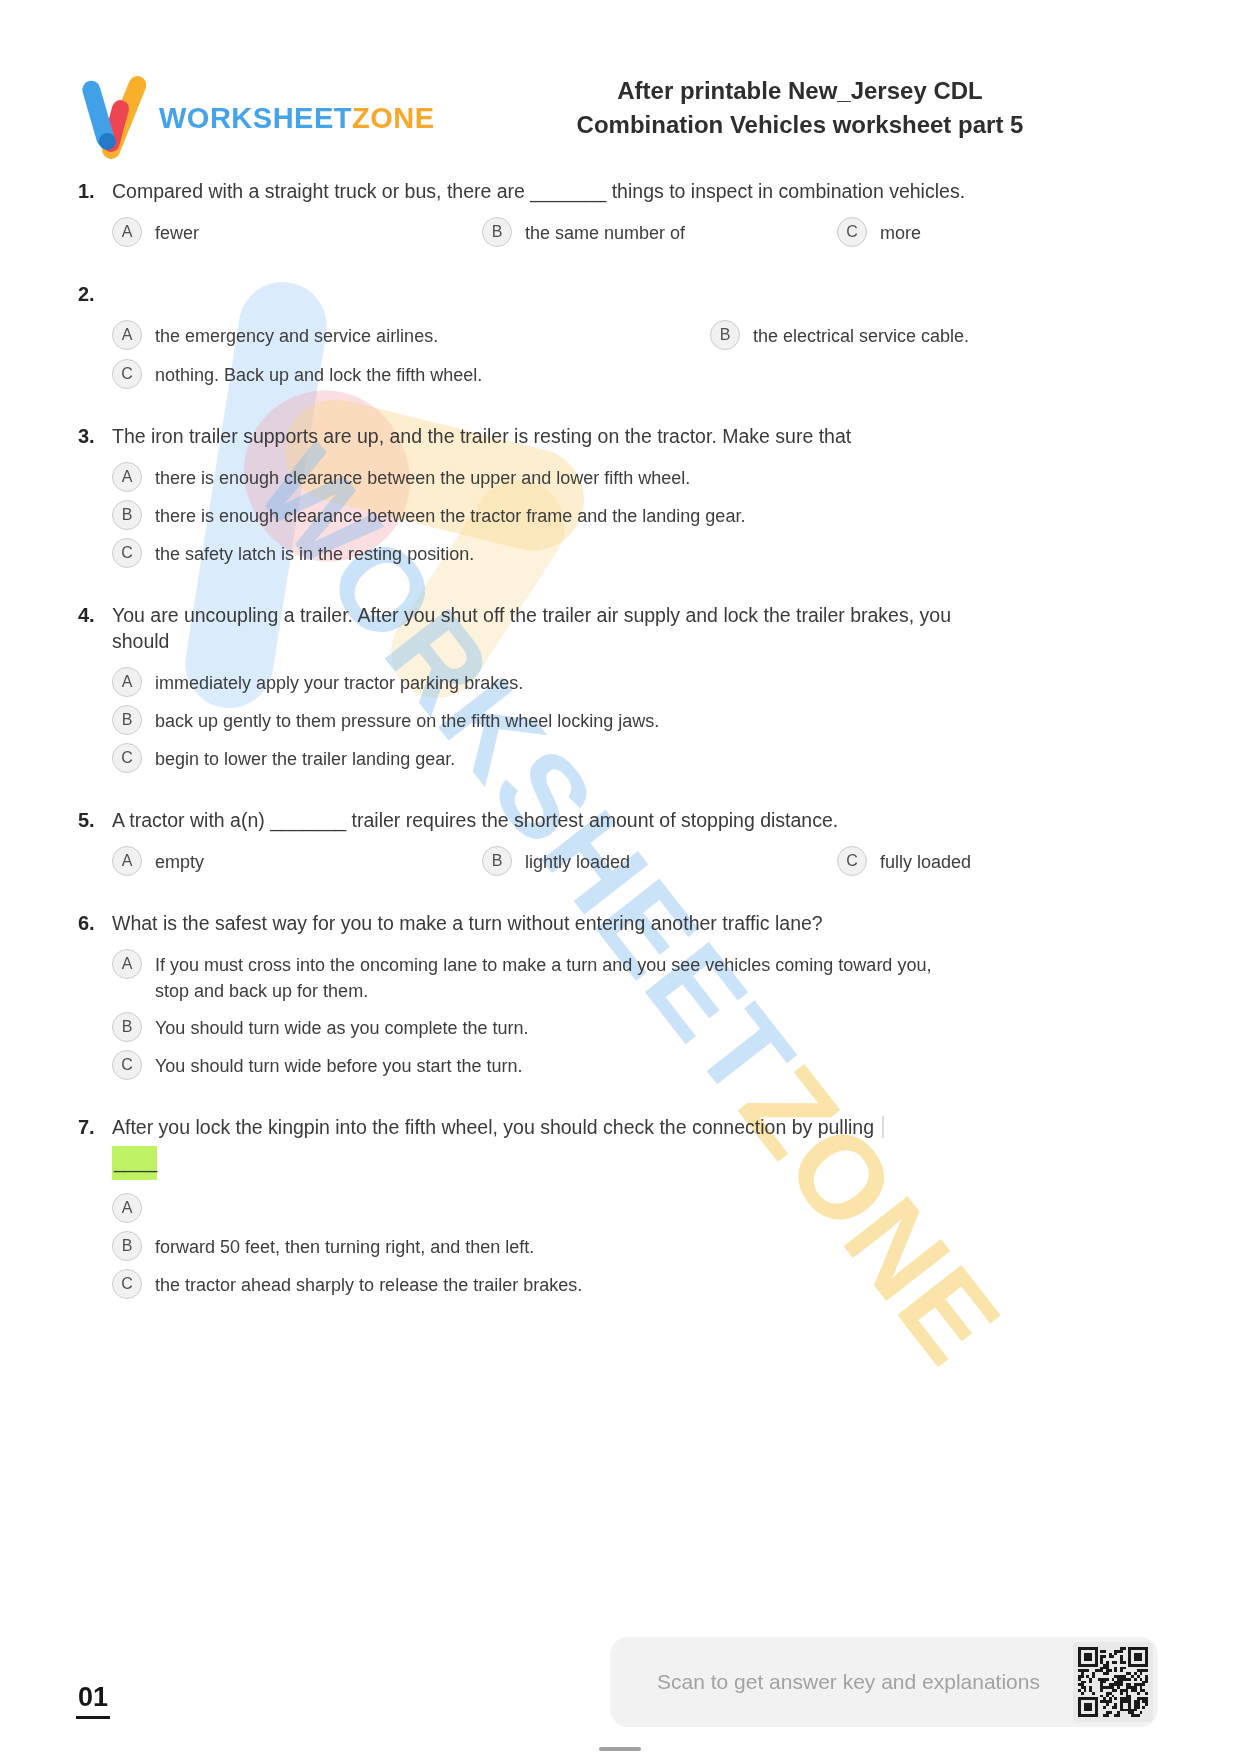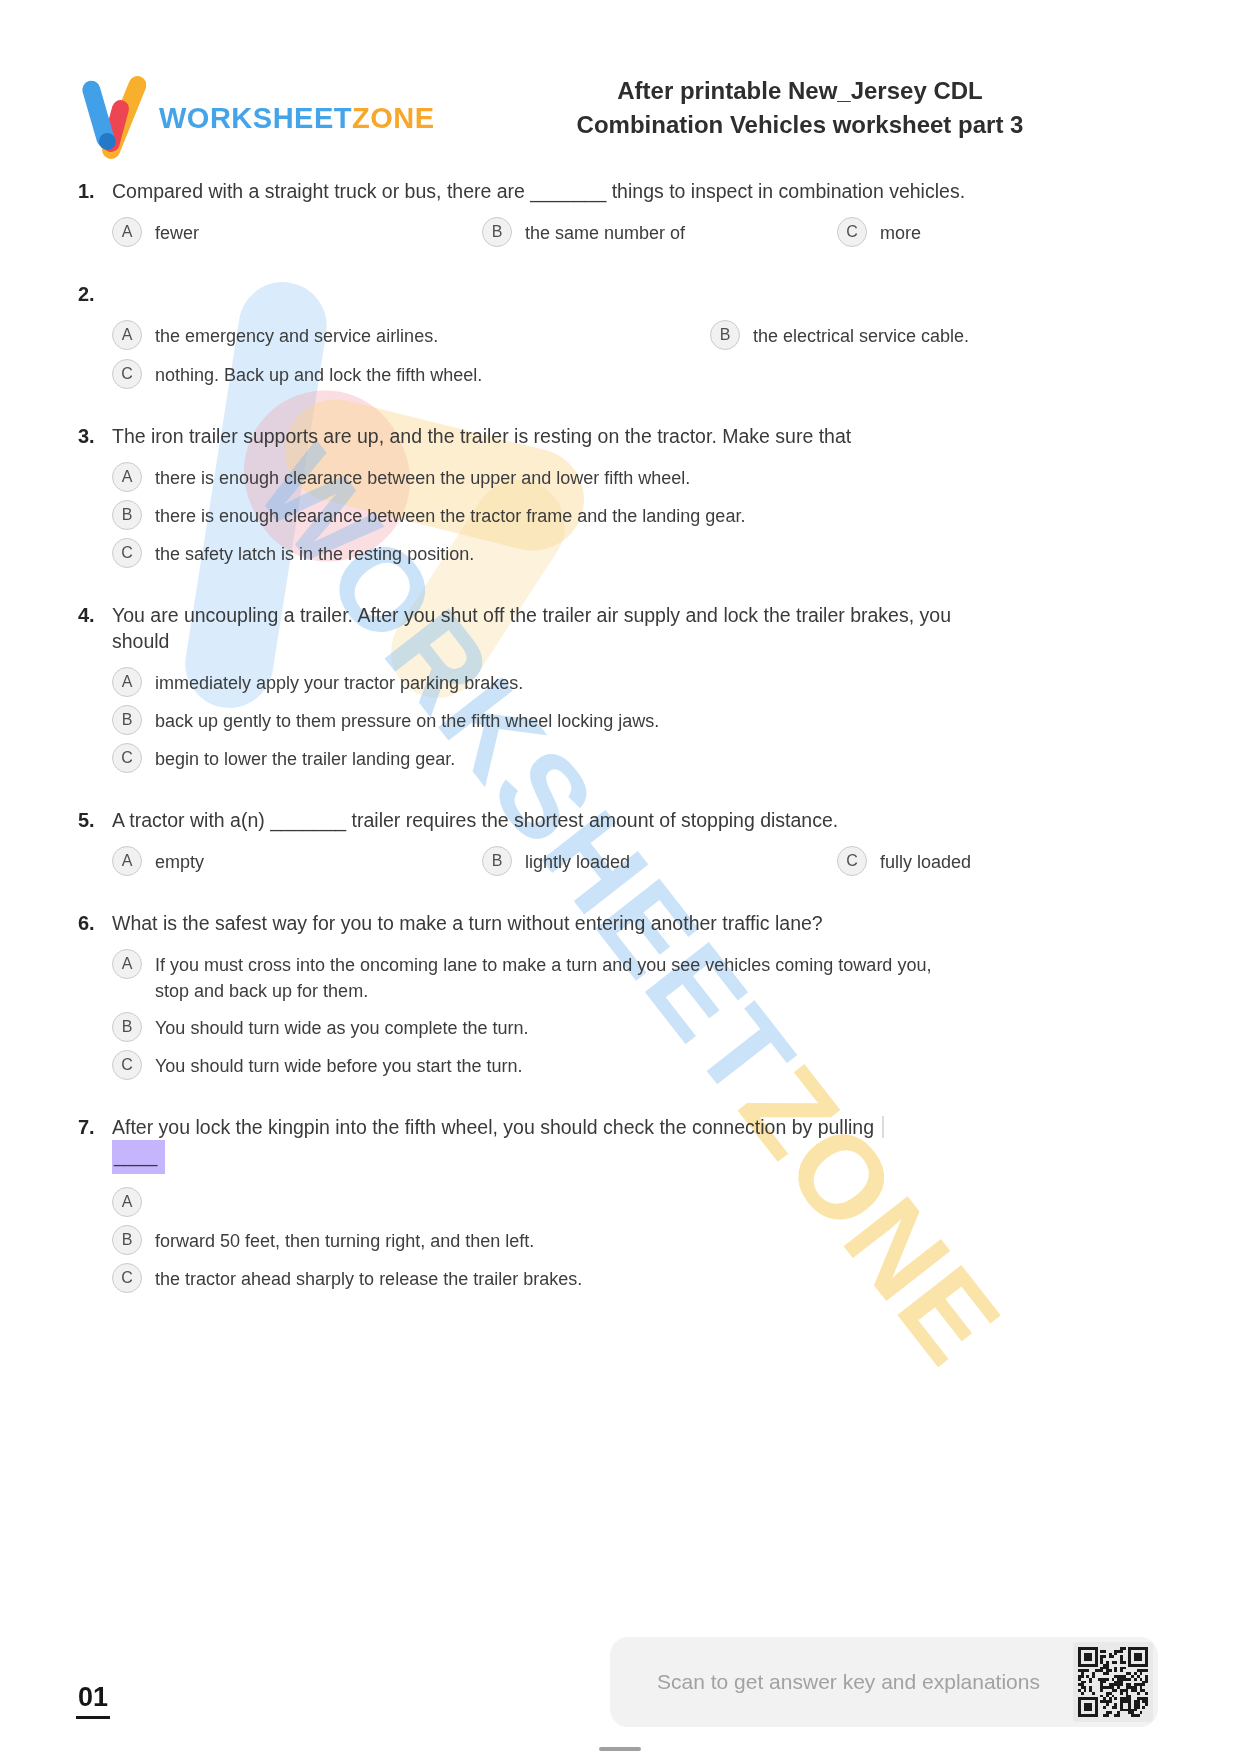--- a/index.html
+++ b/index.html
@@ -36,21 +36,21 @@
   .row3{display:grid;grid-template-columns:370px 355px 1fr;}
   .row2{display:grid;grid-template-columns:598px 1fr;row-gap:12px;}
   .row2 .option:nth-child(3){grid-column:1 / -1;}
   .stack{display:flex;flex-direction:column;gap:11px;}
   .option{display:flex;align-items:flex-start;gap:13px;}
   .badge{flex:0 0 30px;width:30px;height:30px;border-radius:50%;background:#f1f1f1;border:1px solid #cbcbcb;
          color:#4f4f4f;font-size:16px;display:flex;align-items:center;justify-content:center;
          box-sizing:border-box;margin-top:-3px;}
   .opt-text{font-size:18px;line-height:26px;max-width:790px;}
   .caret{display:inline-block;width:2px;height:22px;background:#dcdcdc;margin-left:8px;vertical-align:-4px;}
-  .blank-highlight{display:inline-block;background:#c4b5fd;padding:2px 8px 6px 2px;}
+  .blank-highlight{display:inline-block;background:#bef264;padding:2px 0 6px 2px;margin-top:6px;}
 
   
   .page-num{position:absolute;left:76px;top:1682px;font-size:27px;font-weight:bold;color:#161616;
             border-bottom:3px solid #161616;padding:0 2px 3px 2px;z-index:2;}
   .scan-pill{position:absolute;left:610px;top:1637px;width:548px;height:90px;background:#f2f2f2;
              border-radius:18px;display:flex;align-items:center;z-index:2;}
   .scan-text{flex:1;text-align:center;color:#a2a2a2;font-size:21px;padding-left:14px;}
   .qr-box{flex:0 0 80px;width:80px;height:80px;margin-right:5px;background:#e9e9e9;border-radius:4px;
           display:flex;align-items:center;justify-content:center;}
   #qr{width:70px;height:70px;fill:#1a1a1a;shape-rendering:crispEdges;}
@@ -74,21 +74,21 @@
     <svg width="66" height="88" viewBox="0 0 70 92">
       <line x1="61" y1="11" x2="33" y2="80" stroke="#f8b02c" stroke-width="19" stroke-linecap="round"></line>
       <line x1="43" y1="36" x2="33" y2="73" stroke="#ee4553" stroke-width="18" stroke-linecap="round"></line>
       <line x1="12" y1="16" x2="27" y2="68" stroke="#42a0e8" stroke-width="19" stroke-linecap="round"></line>
       <circle cx="29" cy="71" r="9" fill="#2478c8"></circle>
     </svg>
     <div class="brand"><span class="b1">WORKSHEET</span><span class="b2">ZONE</span></div>
   </div>
   <div class="title">
     <div>After printable New_Jersey CDL</div>
-    <div>Combination Vehicles worksheet part 3</div>
+    <div>Combination Vehicles worksheet part 5</div>
   </div>
 
   <div class="questions">
 
     <div class="question">
       <div class="q-head">
         <span class="q-num">1.</span>
         <div class="q-text">Compared with a straight truck or bus, there are _______ things to inspect in combination vehicles.</div>
       </div>
       <div class="options row3">

